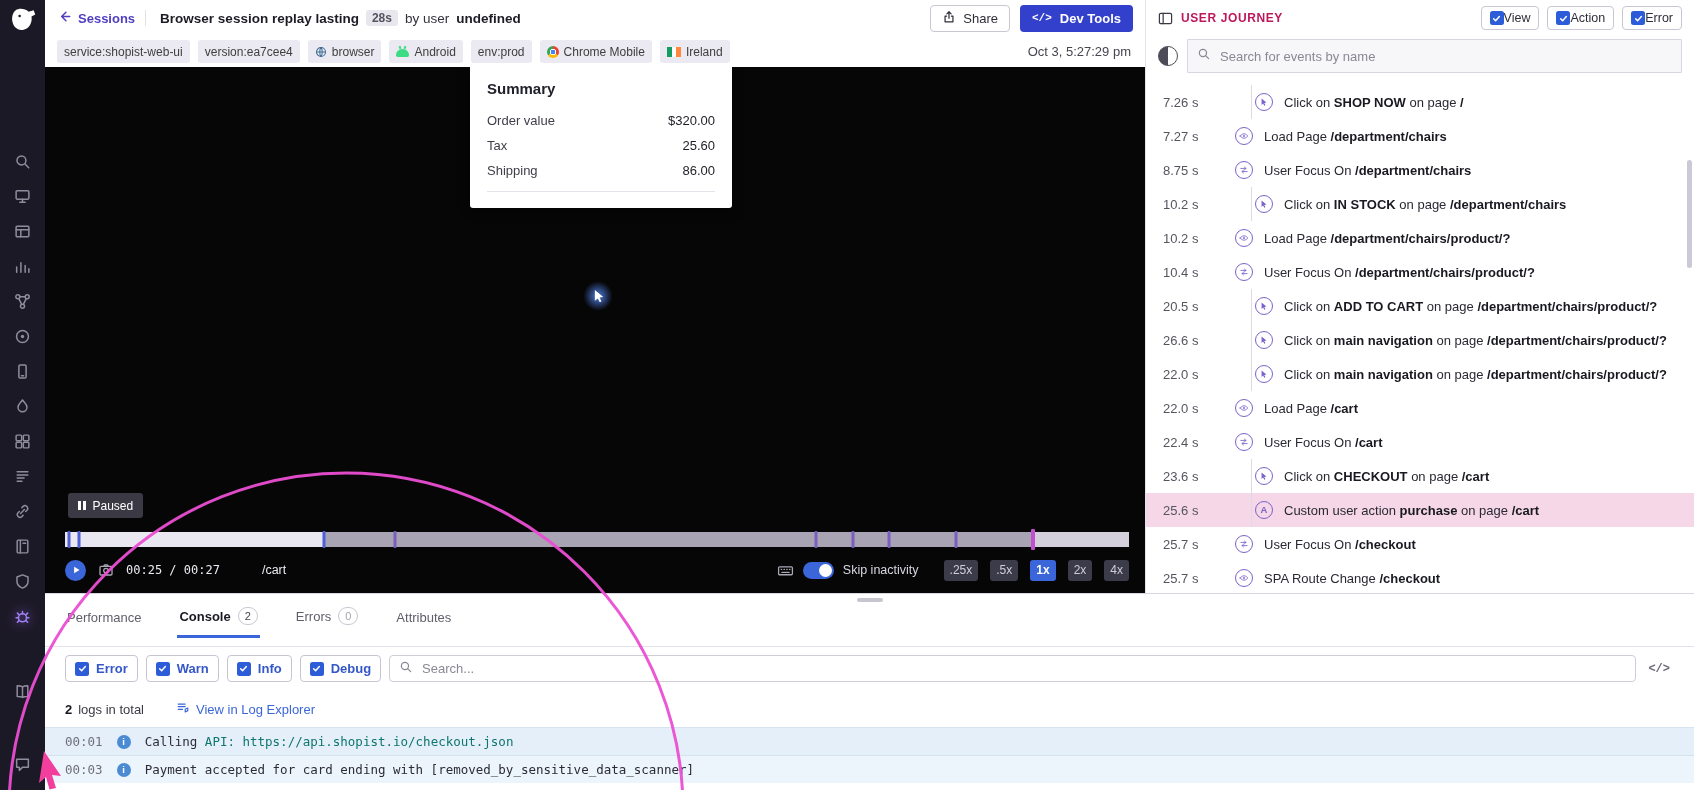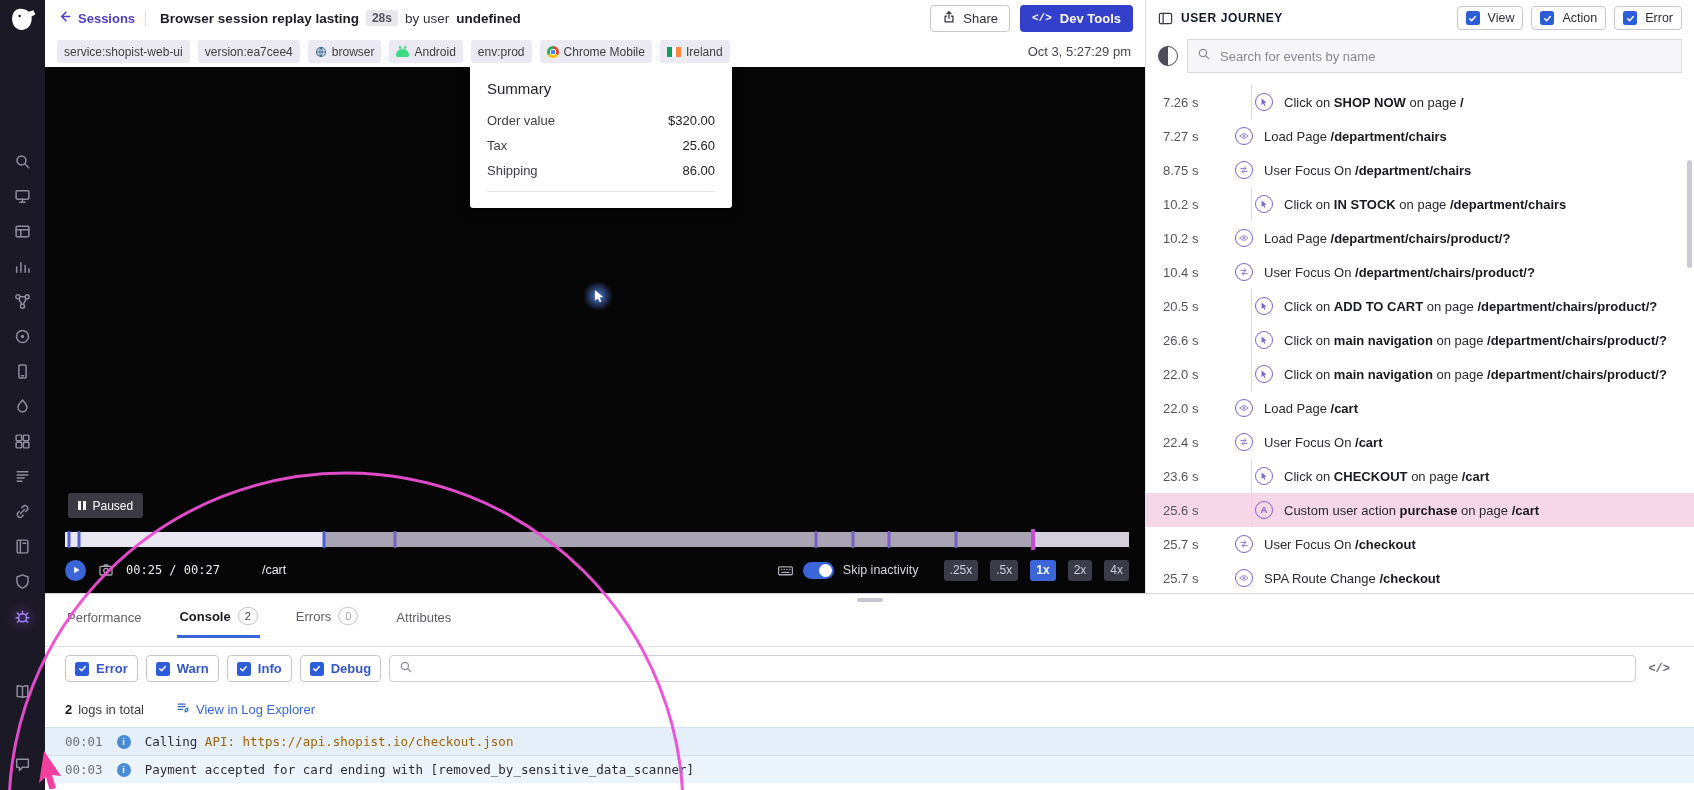--- a/index.html
+++ b/index.html
@@ -41,21 +41,21 @@
   .ic-android::before,.ic-android::after{content:"";position:absolute;top:-3px;width:2px;height:3px;background:#3ddc84}
   .ic-android::before{left:3px;transform:rotate(-20deg)}
   .ic-android::after{right:3px;transform:rotate(20deg)}
   .ic-chrome{width:12px;height:12px;border-radius:50%;background:radial-gradient(circle at center,#4285f4 0 26%,#fff 27% 36%,rgba(0,0,0,0) 37%),conic-gradient(#ea4335 0 120deg,#fbbc05 120deg 240deg,#34a853 240deg 360deg)}
   .ic-ireland{width:14px;height:10px;background:linear-gradient(90deg,#169b62 0 33%,#fff 33% 66%,#ff883e 66%)}
   .datetime{position:absolute;right:14px;font-size:13px;color:#47454f}
 
   
   .player{position:relative;background:#060606;flex:1;overflow:hidden}
   .summary-card{position:absolute;left:425px;top:0;width:262px;background:#fff;border-radius:0 0 3px 3px;box-shadow:0 3px 12px rgba(0,0,0,.45);padding:13px 17px 8px}
-  .summary-title{font-size:15px;font-weight:400;color:#21212b;margin-bottom:16px}
+  .summary-title{font-size:15px;font-weight:700;color:#21212b;margin-bottom:16px}
   .srow{display:flex;justify-content:space-between;font-size:13px;margin-bottom:10px}
   .srow .sl{color:#3f3e49}
   .srow .sv{color:#1e1e27}
   .sdivider{border-top:1px solid #e4e2ea;margin-top:13px;height:9px}
   .halo{position:absolute;left:538px;top:214px;width:30px;height:30px;border-radius:50%;background:radial-gradient(circle,rgba(92,140,255,.75),rgba(92,140,255,0) 70%)}
   .vcursor{position:absolute;left:548px;top:221px;filter:drop-shadow(0 0 5px #4f8df7)}
   .paused{position:absolute;left:23px;bottom:75px;display:flex;align-items:center;gap:7px;background:rgba(62,61,72,.95);color:#fff;font-size:12px;border-radius:3px;height:25px;padding:0 10px}
   .pb{width:2.5px;height:9px;background:#fff;display:inline-block}
   .pb+.pb{margin-left:-4px}
   .timeline{position:absolute;left:20px;right:16px;bottom:46px;height:15px;background:#e9e7ef;border-radius:2px;cursor:pointer}
@@ -72,23 +72,23 @@
   .knob{position:absolute;right:2px;top:2px;width:13px;height:13px;border-radius:50%;background:#fff}
   .skip-lab{font-size:12.5px;color:#d8d6e0}
   .speeds{display:flex;margin-left:4px}
   .speed{height:21px;padding:0 6px;border:none;border-radius:3px;background:#3c3b49;color:#cfcdd9;font-size:12px;cursor:pointer;margin-left:12px}
   .speed.active{background:#3a66d9;color:#fff;font-weight:700}
 
   
   .journey{flex:1;min-width:0;border-left:1px solid #e4e2ea;display:flex;flex-direction:column;position:relative;background:#fff}
   .j-hdr{height:36px;display:flex;align-items:center;padding:0 12px;gap:8px;flex-shrink:0}
   .j-panel-icon{color:#3a3943;display:grid;place-items:center;cursor:pointer}
-  .j-title{font-size:12px;font-weight:700;letter-spacing:.6px;color:#0f172a}
+  .j-title{font-size:12px;font-weight:700;letter-spacing:.6px;color:#be185d}
   .j-toggles{margin-left:auto;display:flex;gap:8px}
-  .jt{display:flex;align-items:center;gap:8px;height:24px;padding:0 8px;border:1px solid #c9c7d3;border-radius:4px;background:#fff;font-size:12.5px;color:#2f2e38;cursor:pointer}
+  .jt{display:flex;align-items:center;gap:0;height:24px;padding:0 8px;border:1px solid #c9c7d3;border-radius:4px;background:#fff;font-size:12.5px;color:#2f2e38;cursor:pointer}
   .cb{width:14px;height:14px;border-radius:2.5px;background:#2d5cd8;display:grid;place-items:center;flex-shrink:0}
   .j-search-row{display:flex;align-items:center;gap:9px;padding:3px 12px 8px;flex-shrink:0}
   .halfpie{width:20px;height:20px;border-radius:50%;border:1.6px solid #4c4b57;background:linear-gradient(90deg,#4c4b57 50%,rgba(0,0,0,0) 50%);cursor:pointer;flex-shrink:0}
   .j-search{flex:1;display:flex;align-items:center;gap:7px;height:29px;background:#f7f6f9;border:1px solid #d8d6e0;border-radius:1px;padding:16px 9px;color:#8a8894}
   .j-search input,.c-search input{border:none;background:none;outline:none;font-size:13px;color:#3a3943;width:100%;font-family:"Liberation Sans",sans-serif}
   .j-search input::placeholder,.c-search input::placeholder{color:#8a8894}
   .j-list{flex:1;overflow:hidden;padding-top:4px}
   .evt{display:flex;align-items:center;height:34px;position:relative;cursor:pointer;font-size:13px;color:#2a2933}
   .evt.hl{background:#f5d7e7}
   .evt-time{width:89px;padding-left:17px;flex-shrink:0;color:#56555f}
@@ -115,21 +115,21 @@
   .code-btn{color:#6b6a75;font-family:"Liberation Mono",monospace;font-size:12px;cursor:pointer;padding:0 4px;font-weight:700}
   .count-row{display:flex;align-items:center;padding:11px 20px 9px;font-size:13px;color:#3c3b45;gap:6px}
   .count-num{font-weight:700;color:#16161e}
   .explorer{display:flex;align-items:center;gap:6px;color:#3a66d9;margin-left:26px;cursor:pointer}
   .log{display:flex;align-items:center;height:28px;padding:0 20px;font-family:"DejaVu Sans Mono","Liberation Mono",monospace;font-size:12.5px;border-top:1px solid #d5e2f0;gap:14px;cursor:pointer}
   .log.l0{background:#e4effa}
   .log.l1{background:#edf5fc}
   .ltime{color:#6f6e7a}
   .linfo{width:14px;height:14px;border-radius:50%;background:#4a8bd4;color:#fff;display:grid;place-items:center;font-size:9.5px;font-weight:700;font-family:"Liberation Sans",sans-serif;flex-shrink:0}
   .lmsg{color:#2c2c36;white-space:nowrap}
-  .lmsg a{color:#a16207;text-decoration:none;cursor:pointer}
+  .lmsg a{color:#0f766e;text-decoration:none;cursor:pointer}
 
   
   .annotation{position:absolute;inset:0;pointer-events:none;z-index:60}
 </style>
 </head>
 <body>
 
 <div class="app">
 
   <aside class="rail">
@@ -637,20 +637,21 @@
                 </svg>
               </span>
               <span>Debug</span>
             </button>
           </div>
         <div class="c-search">
           <span><svg viewBox="0 0 16 16" width="14" height="14" fill="none" stroke="currentColor" stroke-width="1.4" stroke-linecap="round">
                 <circle cx="6.8" cy="6.8" r="4.1"></circle>
                 <path d="M9.8 9.8l3.5 3.5"></path>
               </svg></span>
+          <input placeholder="Search..." style="">
         </div>
         <span class="code-btn">&lt;/&gt;</span>
       </div>
       <div class="count-row">
         <span class="count-num">2</span>
         <span>logs in total</span>
         <span class="explorer">
           <span><svg viewBox="0 0 16 16" width="14" height="14" fill="none" stroke="currentColor" stroke-width="1.3" stroke-linecap="round" stroke-linejoin="round">
                 <path d="M2.5 3.5h8M2.5 6.5h8M2.5 9.5h5"></path>
                 <path d="M10.5 9.5l3-1.5v3l-3 1.5z"></path>

